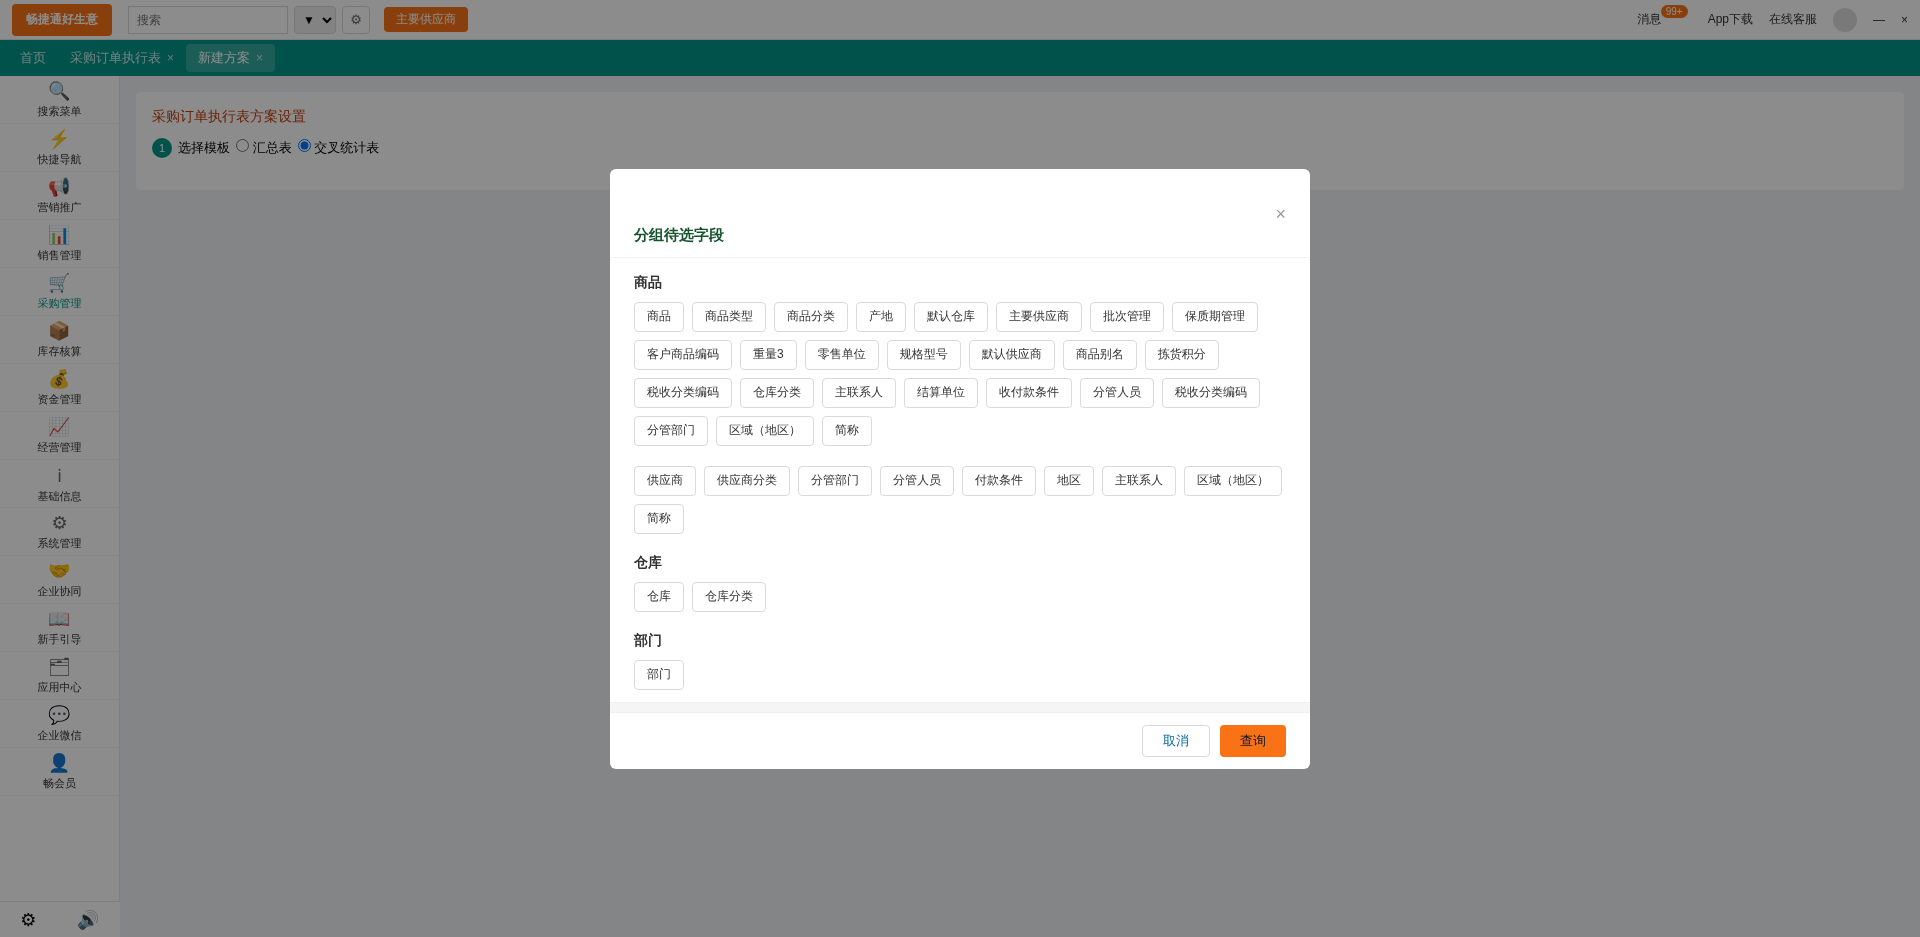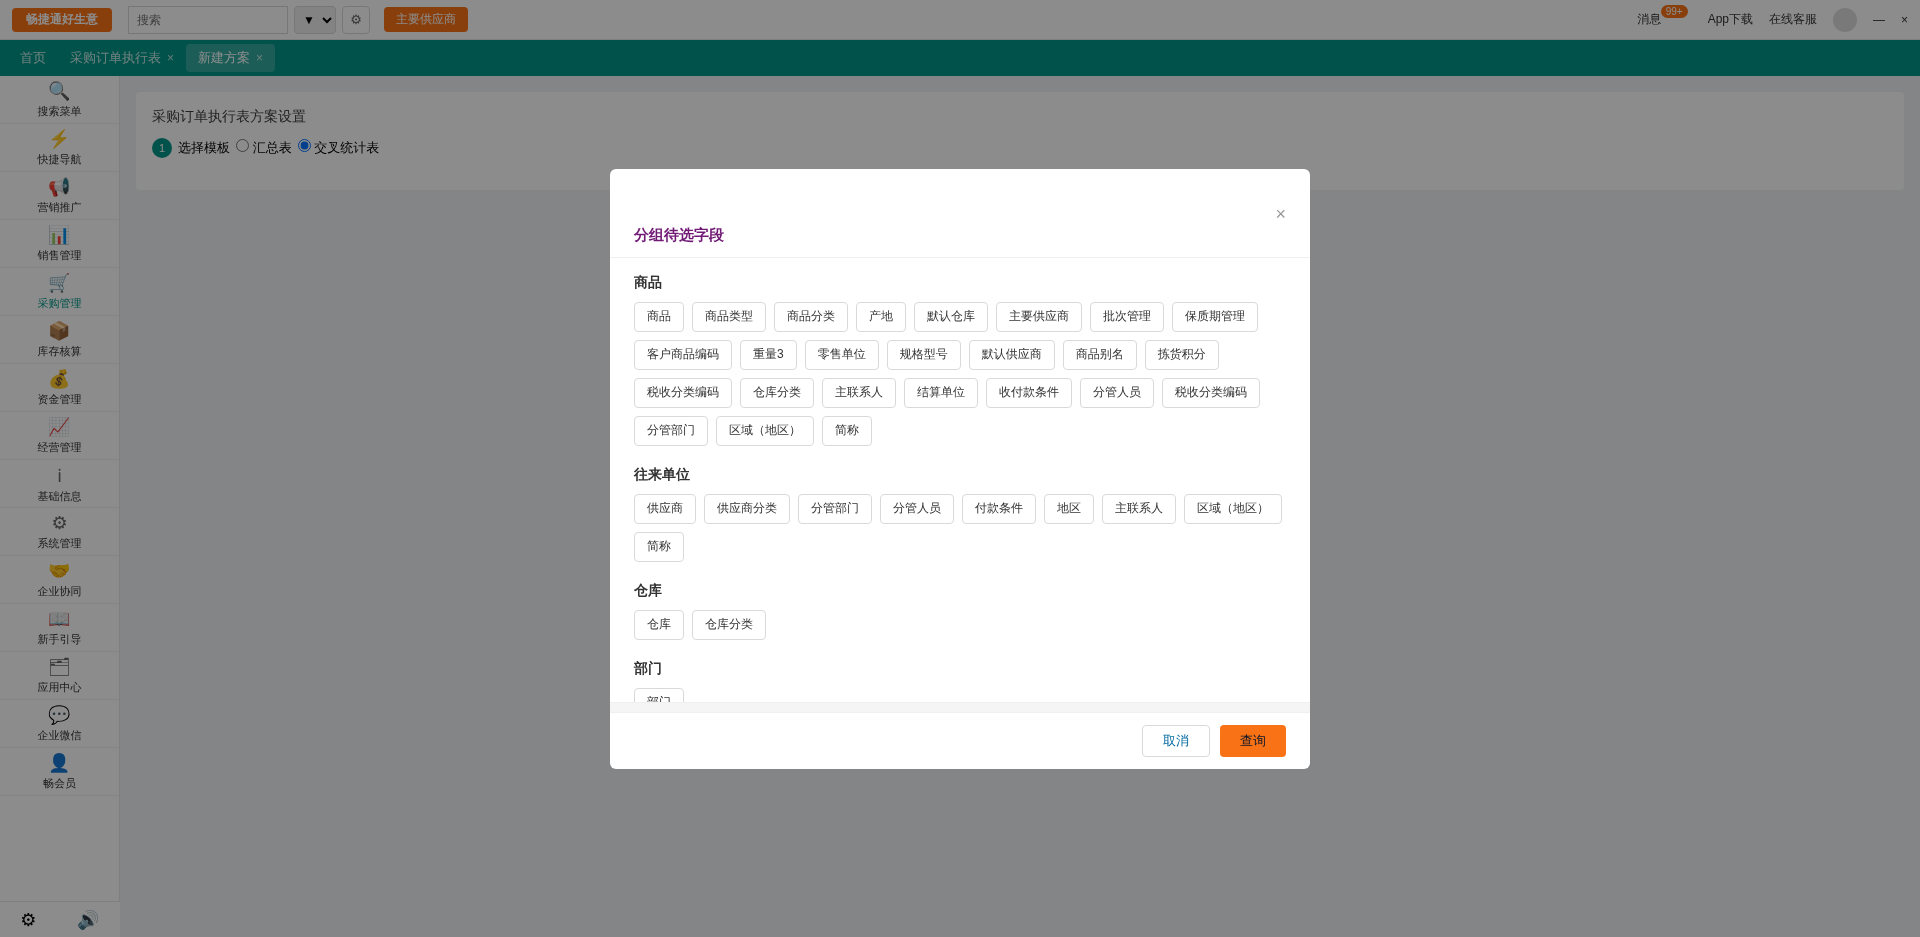--- a/index.html
+++ b/index.html
@@ -12,21 +12,21 @@
       display: flex;
       align-items: center;
       padding: 0 12px;
       border-bottom: 1px solid #e8e8e8;
       position: fixed;
       top: 0; left: 0; right: 0;
       z-index: 100;
     }
     .topbar-logo {
       width: 100px;
-      height: 24px;
+      height: 32px;
       background: #f97316;
       border-radius: 4px;
       display: flex; align-items: center; justify-content: center;
       color: #fff; font-size: 12px; font-weight: bold;
     }
     .topbar-search {
       margin-left: 16px;
       display: flex; align-items: center; gap: 6px;
     }
     .topbar-search input {
@@ -109,21 +109,21 @@
       max-height: 600px;
       display: flex; flex-direction: column;
       position: relative;
     }
     .modal-header {
       padding: 16px 24px 12px;
       border-bottom: 1px solid #f0f0f0;
       display: flex; align-items: center; justify-content: space-between;
       flex-shrink: 0;
     }
-    .modal-title { font-size: 15px; font-weight: 600; color: #701a75; margin-top: 41px; }
+    .modal-title { font-size: 15px; font-weight: 600; color: #14532d; margin-top: 41px; }
     .modal-close { cursor: pointer; color: #999; font-size: 18px; }
     .modal-body {
       padding: 16px 24px;
       overflow-y: auto;
       flex: 1;
     }
     .modal-footer {
       padding: 12px 24px;
       border-top: 1px solid #f0f0f0;
       display: flex; justify-content: flex-end; gap: 10px;
@@ -168,21 +168,21 @@
     .btn-confirm {
       height: 32px; padding: 0 20px;
       border: none; border-radius: 4px;
       background: #f97316; color: #0f172a; cursor: pointer; font-size: 13px; text-align: right;
     }
 
     
     .bg-content {
       background: #fff; border-radius: 4px; padding: 16px;
     }
-    .page-title { font-size: 14px; color: #404040; margin-bottom: 12px; }
+    .page-title { font-size: 14px; color: #c2410c; margin-bottom: 12px; }
     .step-bar { display: flex; gap: 20px; margin-bottom: 16px; }
     .step { display: flex; align-items: center; gap: 6px; font-size: 13px; }
     .step-num {
       width: 20px; height: 20px; border-radius: 50%;
       background: #009688; color: #fff;
       display: flex; align-items: center; justify-content: center;
       font-size: 11px;
     }
   </style>
 </head>
@@ -344,21 +344,20 @@
           <div class="field-tag">收付款条件</div>
           <div class="field-tag">分管人员</div>
           <div class="field-tag">税收分类编码</div>
           <div class="field-tag">分管部门</div>
           <div class="field-tag">区域（地区）</div>
           <div class="field-tag">简称</div>
         </div>
       </div>
 
       <div class="field-group">
-        <div class="field-group-title">往来单位</div>
         <div class="field-tags">
           <div class="field-tag">供应商</div>
           <div class="field-tag">供应商分类</div>
           <div class="field-tag">分管部门</div>
           <div class="field-tag">分管人员</div>
           <div class="field-tag">付款条件</div>
           <div class="field-tag">地区</div>
           <div class="field-tag">主联系人</div>
           <div class="field-tag">区域（地区）</div>
           <div class="field-tag">简称</div>

